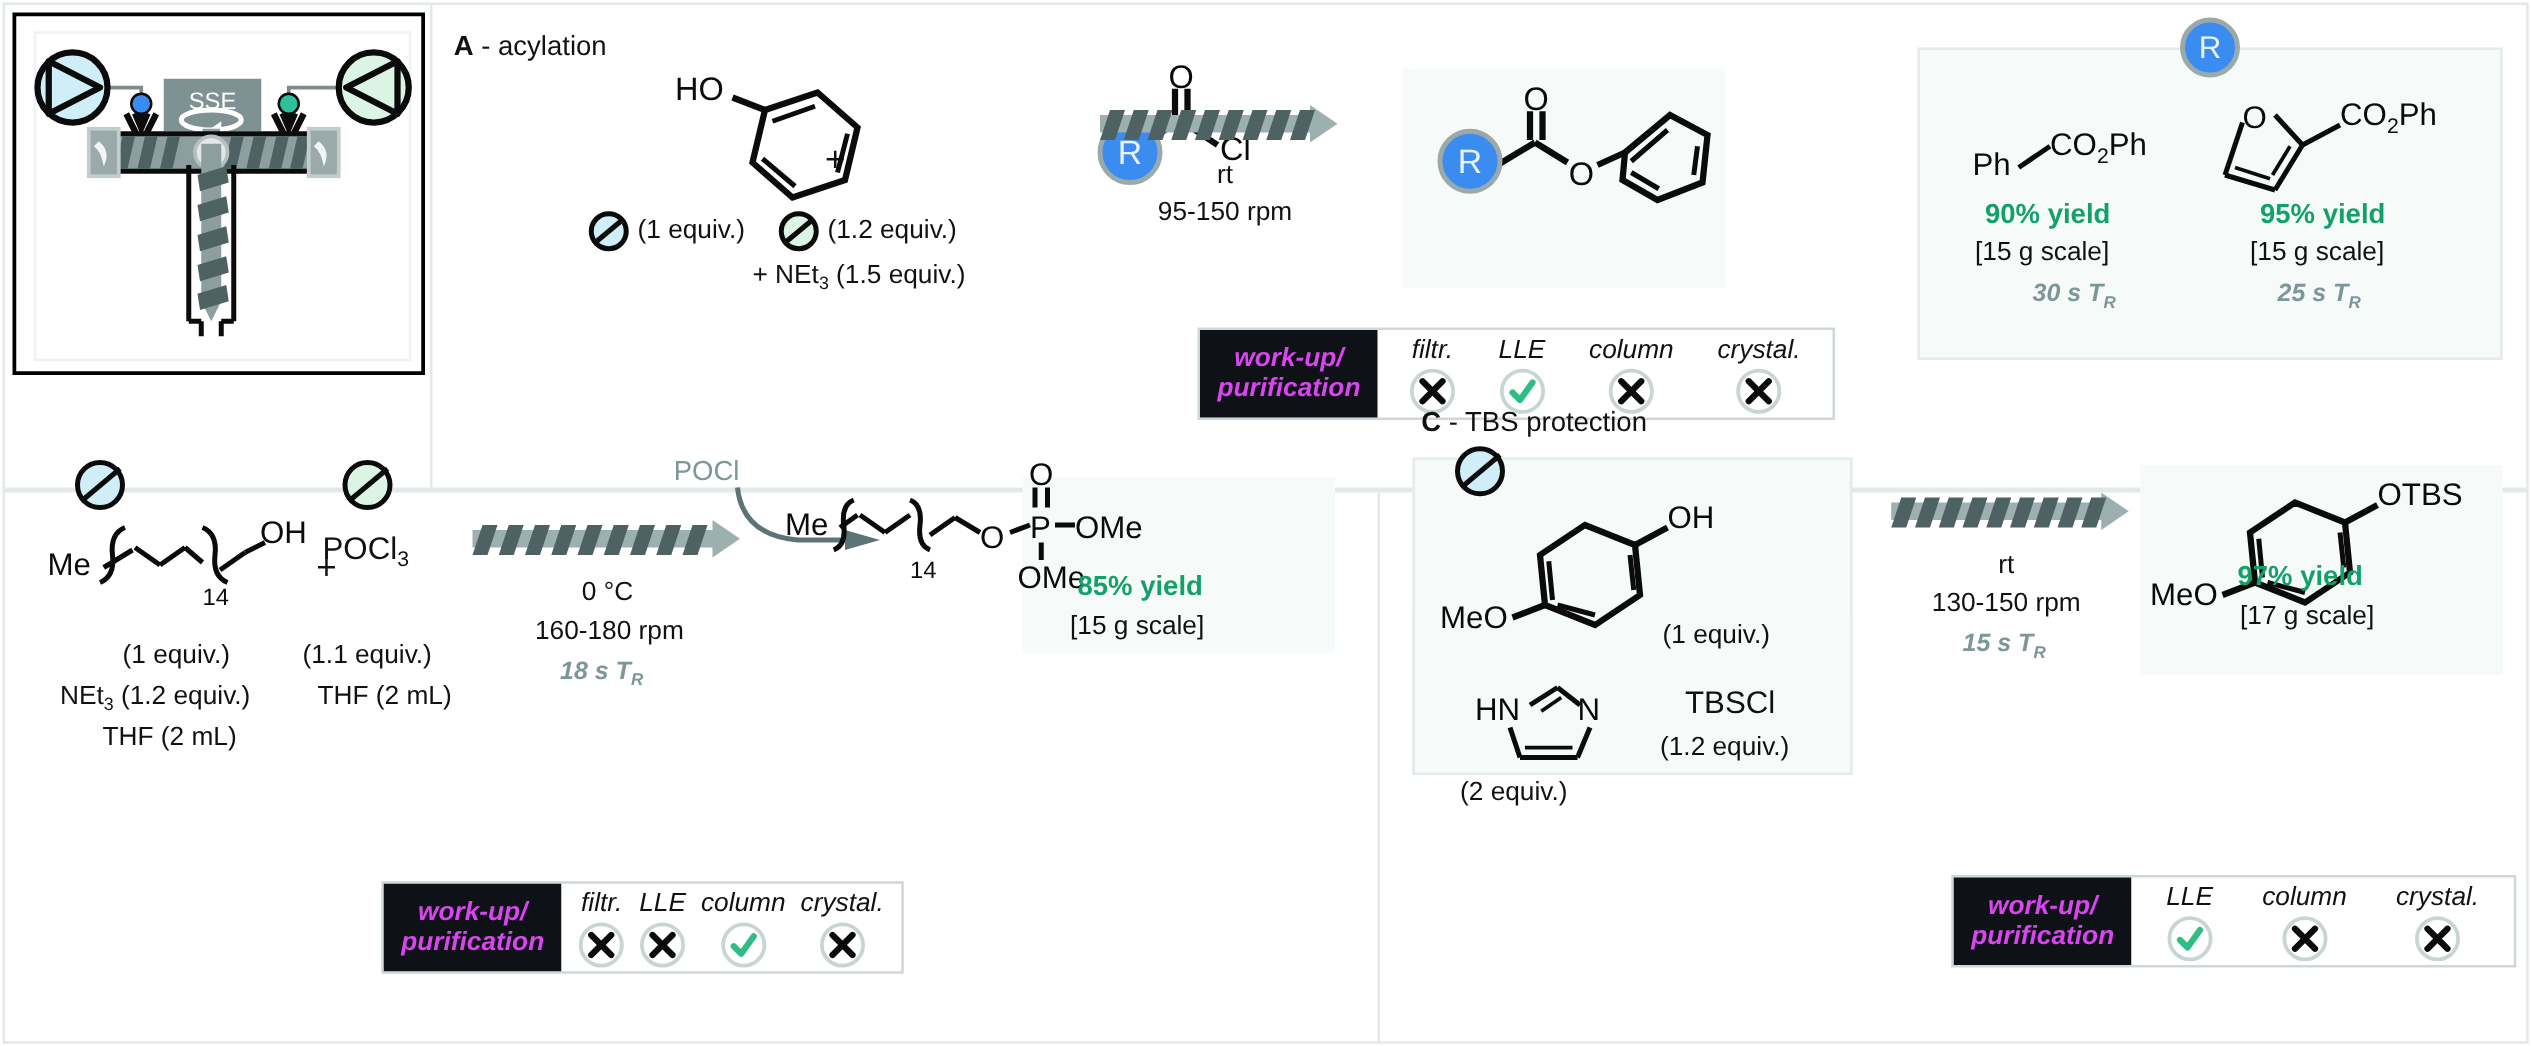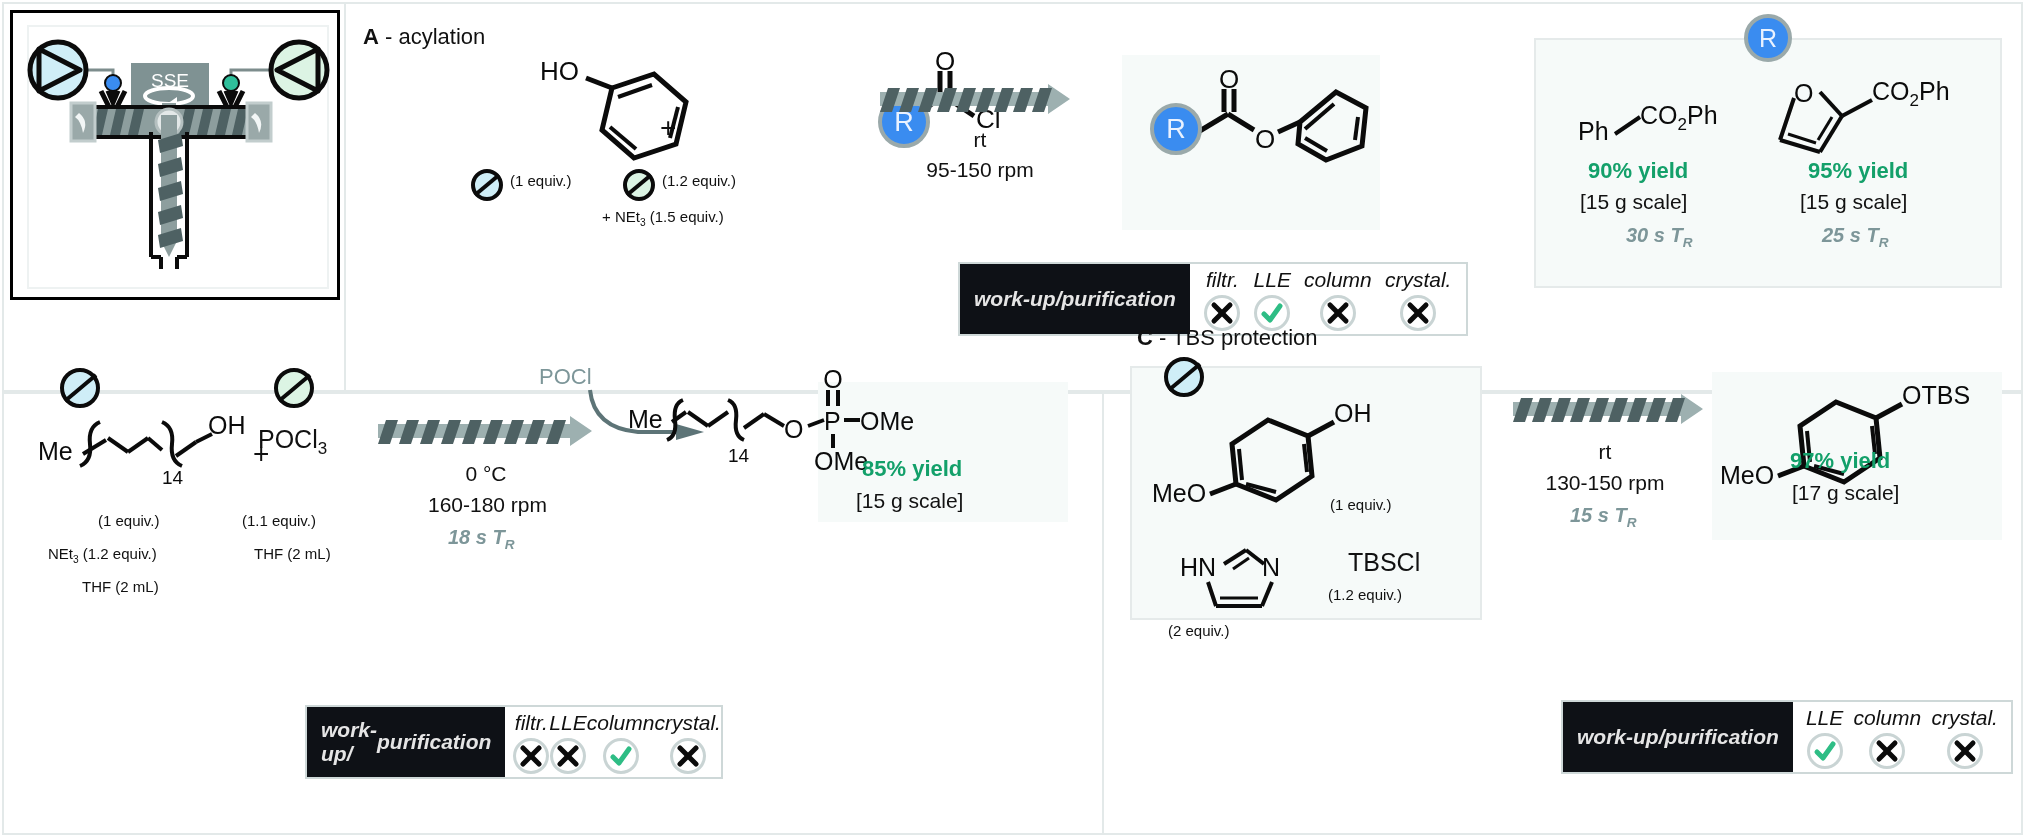--- a/index.html
+++ b/index.html
@@ -12,36 +12,36 @@
 
   .inner-box{position:absolute;border:2px solid #e5eaea;background:#f6faf9;box-sizing:border-box;}
 
   
   .reactor-outer{position:absolute;left:10px;top:10px;width:330px;height:290px;border:3px solid #000000;background:#fff;box-sizing:border-box;}
   .reactor-inner{position:absolute;left:14px;top:12px;width:302px;height:264px;border:2px solid #eef2f2;box-sizing:border-box;}
 
   
   .ptitle{position:absolute;font-size:22px;white-space:nowrap;}
   .ptitle b{font-weight:bold;}
-  .txt{position:absolute;font-size:15px;white-space:nowrap;}
+  .txt{position:absolute;font-size:21px;white-space:nowrap;}
   .cond{position:absolute;font-size:21px;text-align:center;white-space:nowrap;}
   .tr{position:absolute;font-size:20px;font-style:italic;font-weight:bold;color:#7d9699;white-space:nowrap;}
   .yield{position:absolute;font-size:22px;font-weight:bold;color:#13a06a;white-space:nowrap;}
   .scale{position:absolute;font-size:21px;white-space:nowrap;}
   .struct{position:absolute;font-size:22px;white-space:nowrap;}
   .plus{position:absolute;font-size:28px;}
   .sub{font-size:.68em;vertical-align:sub;}
   .flask-abs{position:absolute;}
 
   
   .rbadge{position:absolute;border-radius:50%;background:#3a8cf0;border:4px solid #9aa9aa;color:#eaf2ff;display:flex;align-items:center;justify-content:center;box-sizing:border-box;}
 
   
   .wu{position:absolute;border:2px solid #ced8d8;background:#fff;box-sizing:border-box;display:flex;align-items:stretch;}
-  .wu-lab{background:#0e1116;color:#e5e5e5;font-style:italic;font-weight:bold;font-size:21px;display:flex;flex-direction:row;align-items:center;justify-content:center;line-height:1.15;padding:0 14px;box-sizing:border-box;}
+  .wu-lab{background:#0e1116;color:#d946ef;font-style:italic;font-weight:bold;font-size:21px;display:flex;flex-direction:column;align-items:center;justify-content:center;line-height:1.15;padding:0 14px;box-sizing:border-box;}
   .wu-cols{display:flex;align-items:center;flex:1;justify-content:space-around;padding:0 8px;box-sizing:border-box;}
   .wu-col{display:flex;flex-direction:column;align-items:center;justify-content:center;gap:3px;}
   .wu-col .h{font-style:italic;font-size:21px;color:#111;white-space:nowrap;}
   .mark{width:36px;height:36px;border-radius:50%;border:3px solid #c9d4d4;display:flex;align-items:center;justify-content:center;box-sizing:border-box;}
   .mark svg{display:block;}
 
   
   .prodbox{position:absolute;border:2px solid #e5eaea;background:#f6faf9;box-sizing:border-box;}
   .lightpane{position:absolute;background:#f6faf9;}
   svg{overflow:visible;}

